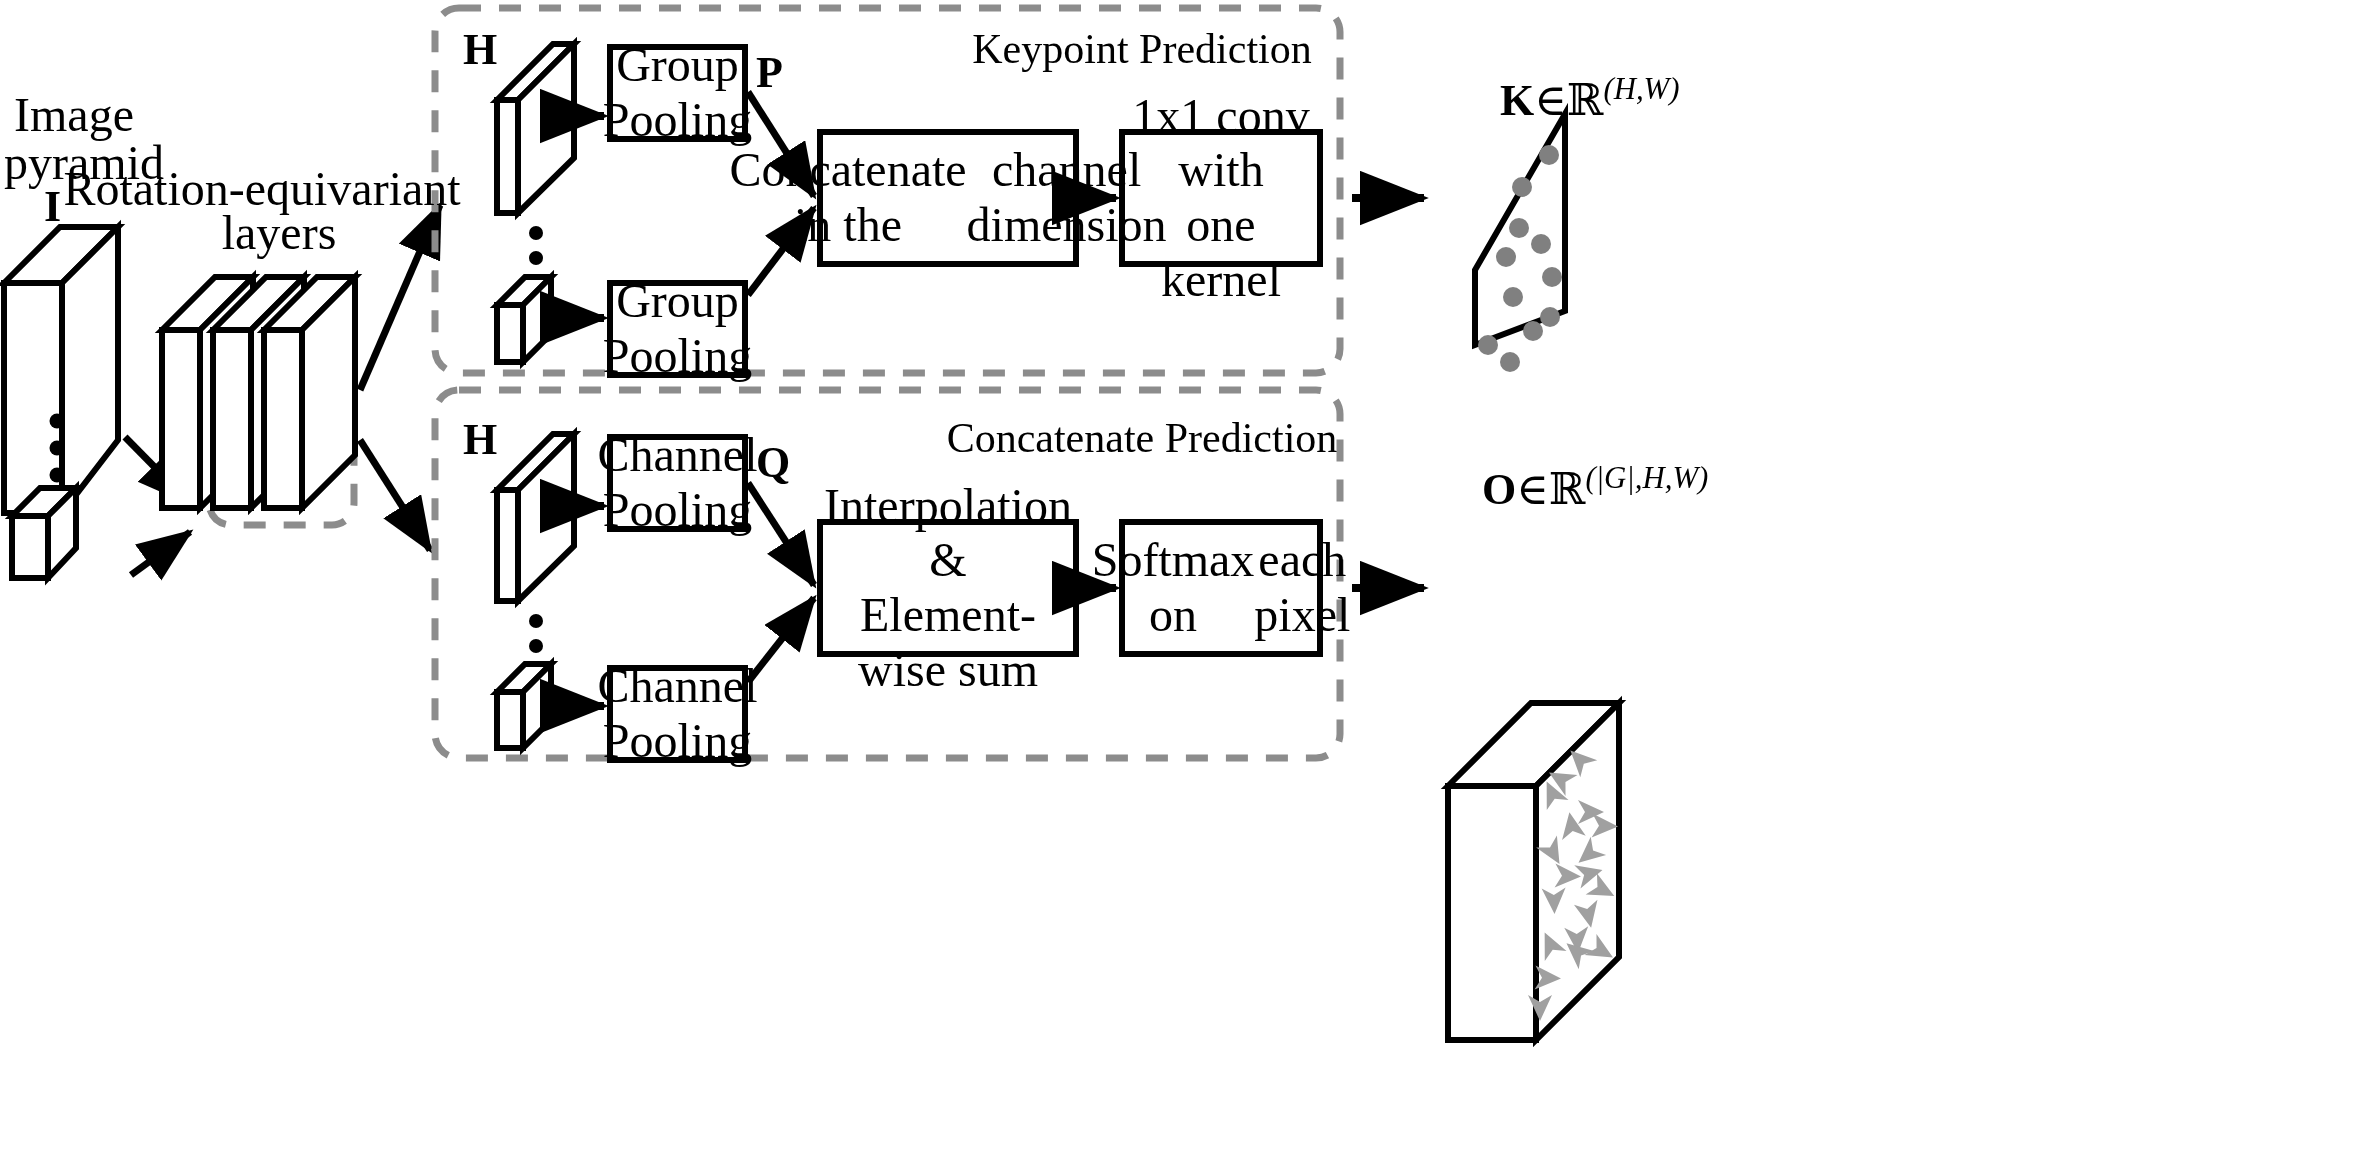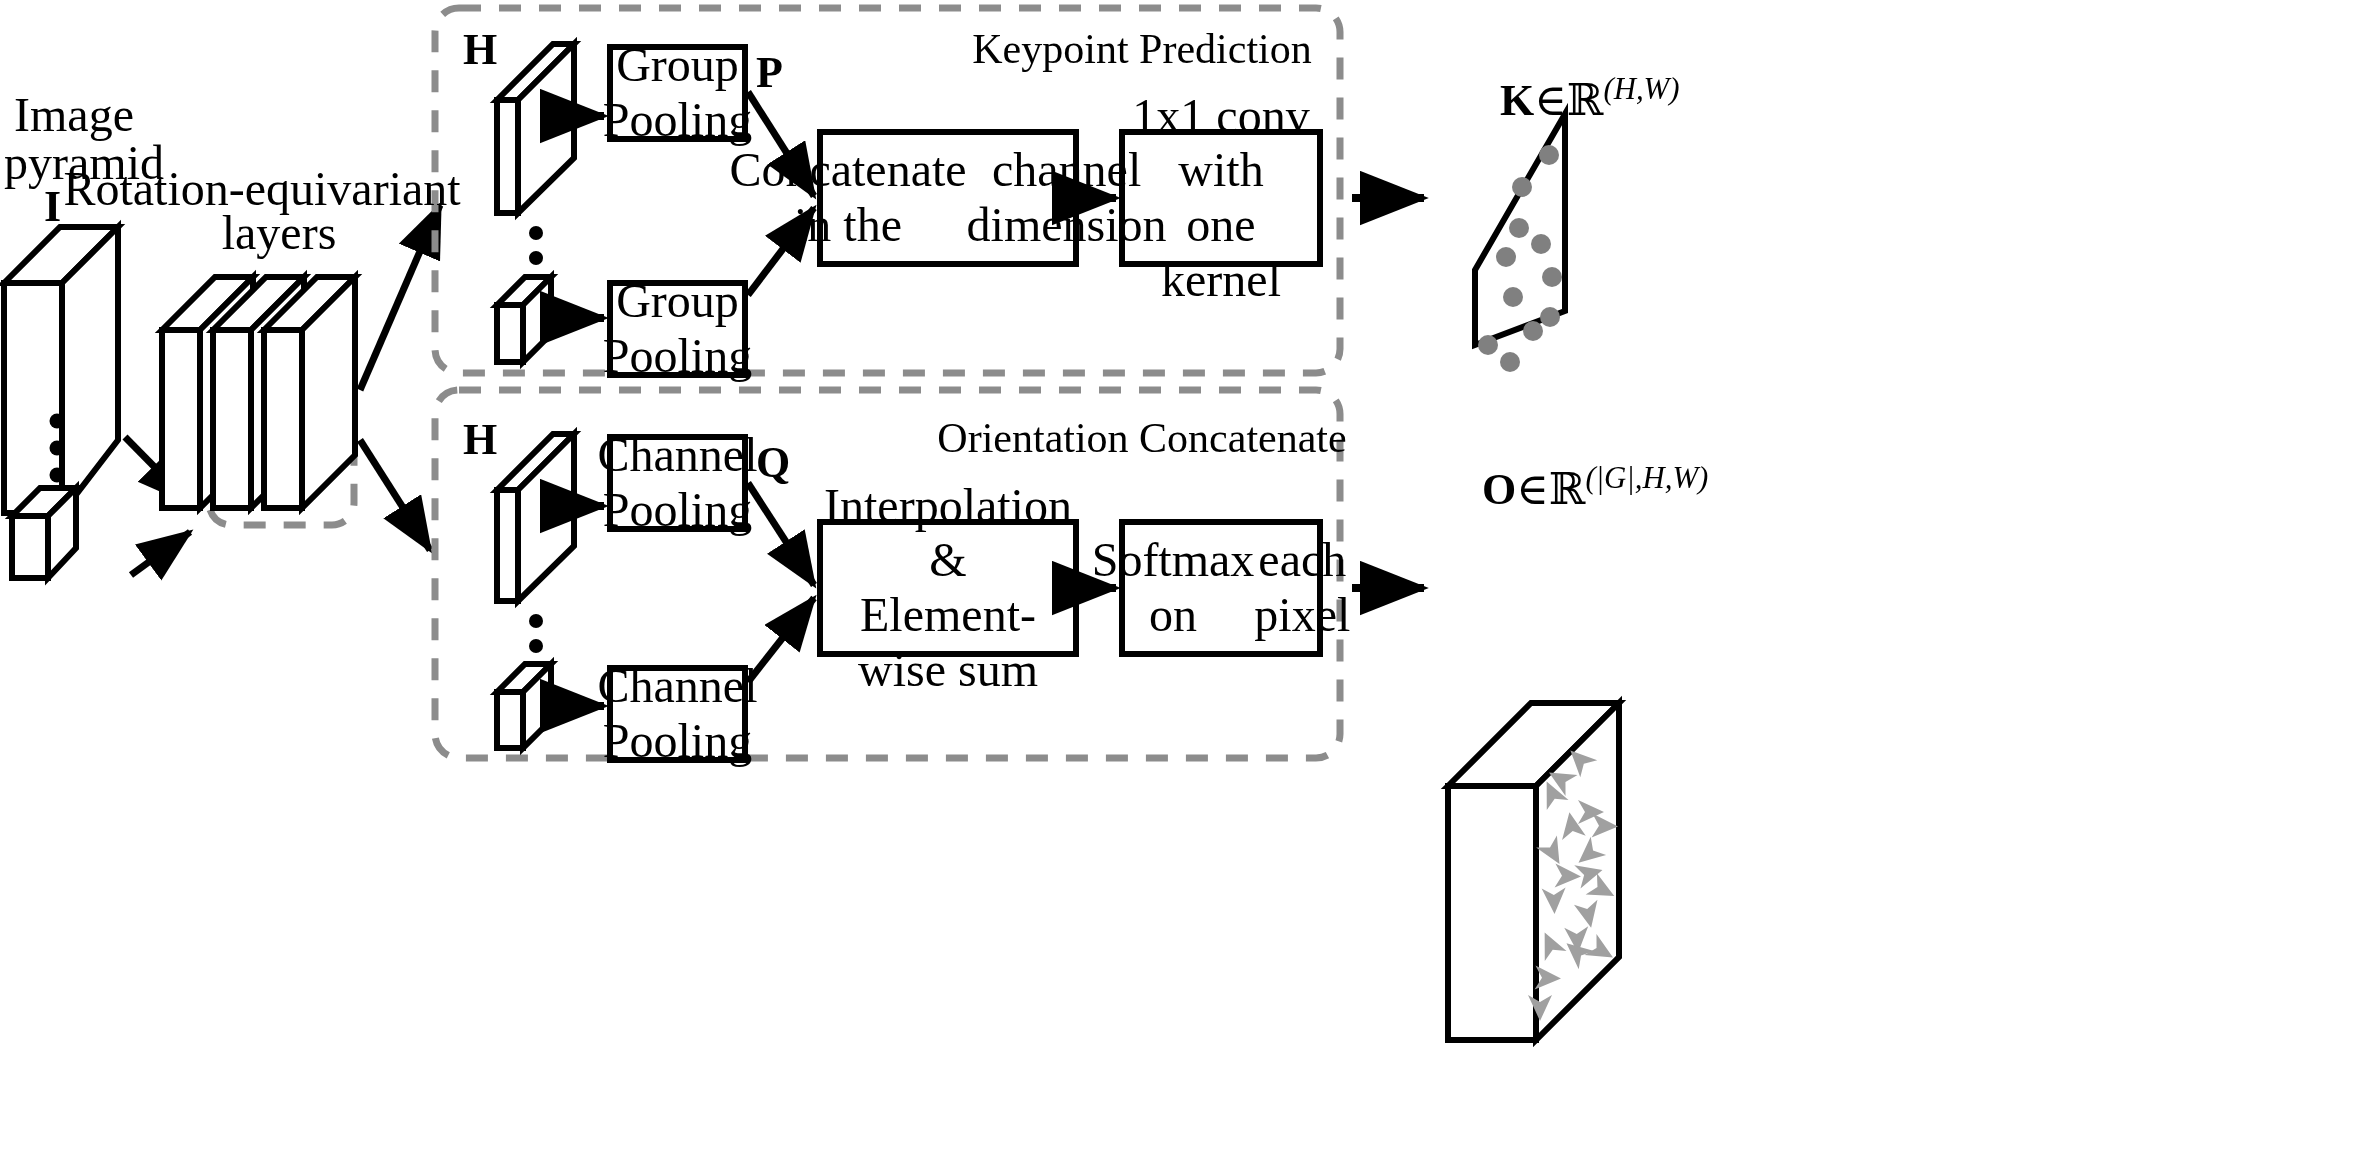--- a/index.html
+++ b/index.html
@@ -290,21 +290,21 @@
   </div>
   <div class="boxlabel" style="left:1122px; top:132px; width:198px; height:132px; flex-direction:column;">
     <span>1x1 conv with</span>
     <span>one kernel</span>
   </div>
 
   <div class="lbl t-math" style="left:1456px; top:26px;">
     <span>K</span><span class="op">∈</span><span class="bb">ℝ</span><span class="sup">(H,W)</span>
   </div>
 
-  <div class="lbl t-title center" style="left:1142px; top:415px;">Orientation Concatenate</div>
+  <div class="lbl t-title center" style="left:1142px; top:415px;">Concatenate Prediction</div>
   <div class="lbl t-sym" style="left:463px; top:415px;">H</div>
 
   <div class="boxlabel" style="left:610px; top:437px; width:135px; height:92px; flex-direction:column;">
     <span>Channel</span>
     <span>Pooling</span>
   </div>
   <div class="boxlabel" style="left:610px; top:668px; width:135px; height:92px; flex-direction:column;">
     <span>Channel</span>
     <span>Pooling</span>
   </div>

